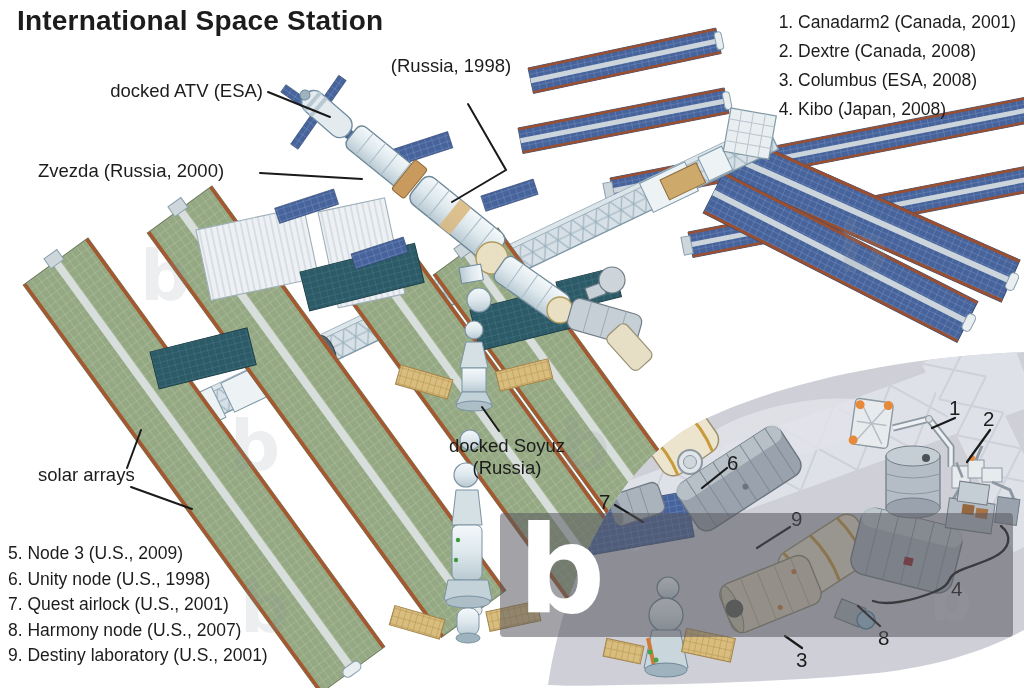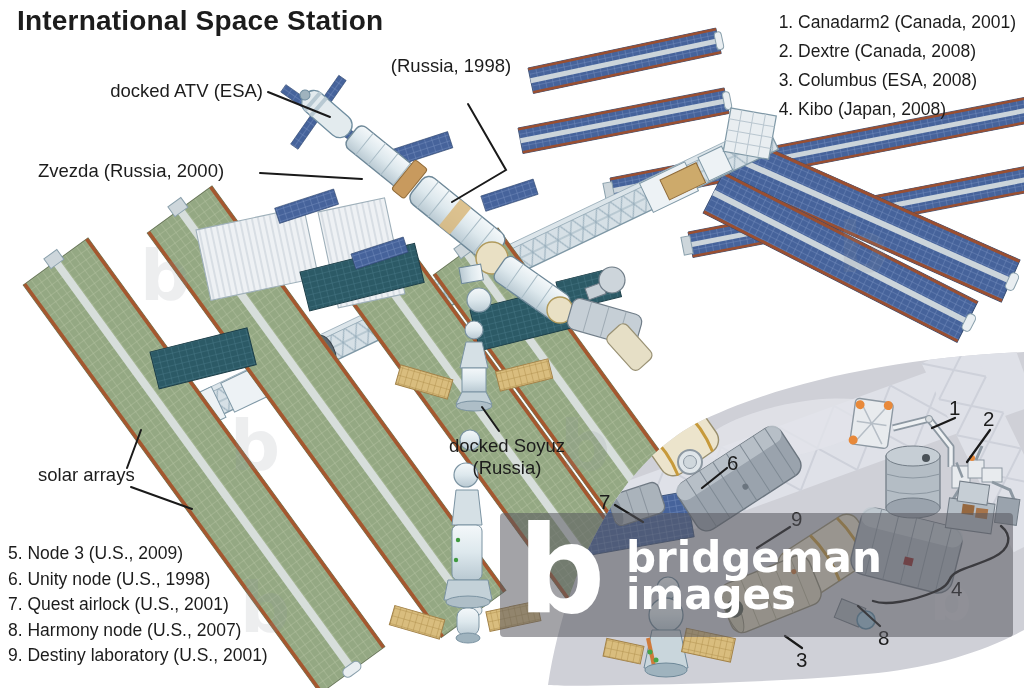--- a/index.html
+++ b/index.html
@@ -483,19 +483,15 @@
 <span class="callout" id="c2">2</span>
 <span class="callout" id="c3">3</span>
 <span class="callout" id="c4">4</span>
 <span class="callout" id="c6">6</span>
 <span class="callout" id="c7">7</span>
 <span class="callout" id="c8">8</span>
 <span class="callout" id="c9">9</span>
 
 <div id="wm">
   <div id="wm-logo">b</div>
-  <div id="wm-text">
-    <div>bridgeman</div>
-    <div>images</div>
-  </div>
 </div>
 
 </div>
 
 </body></html>

